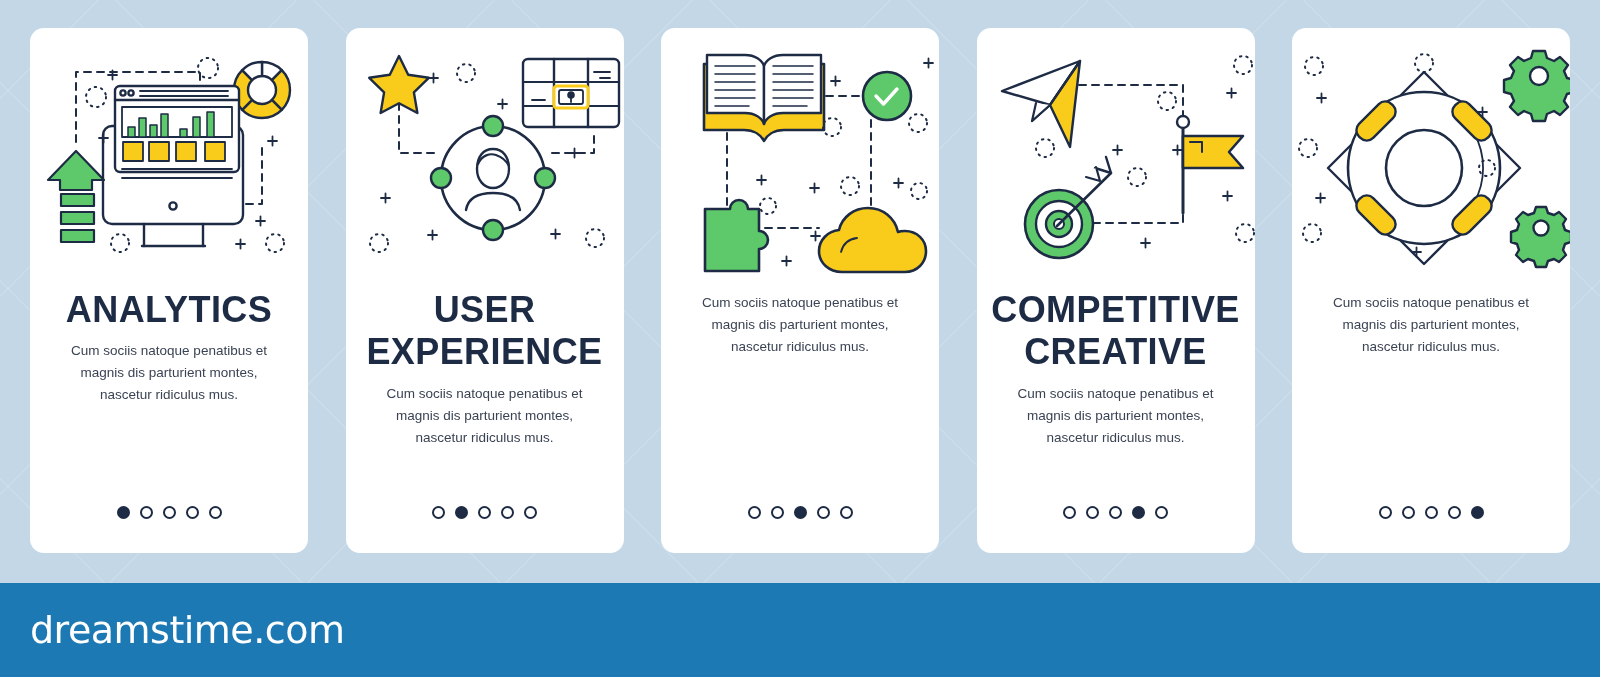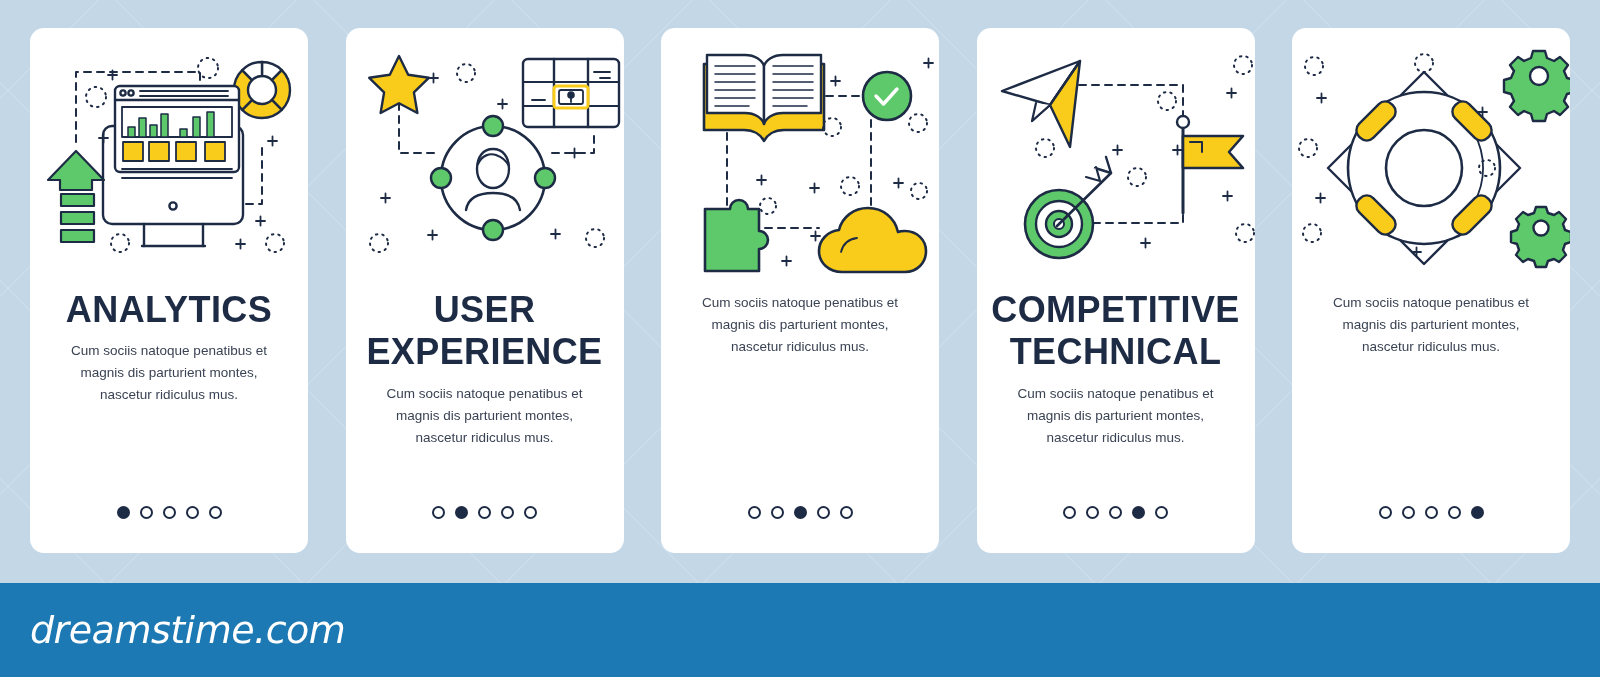--- a/index.html
+++ b/index.html
@@ -84,21 +84,20 @@
 
   #footer {
     position: absolute;
     left: 0; top: 583px;
     width: 1600px; height: 94px;
     background: #1c79b3;
     display: flex;
     align-items: center;
     justify-content: space-between;
     padding: 0 20px 0 30px;
-    font-style: italic;
   }
   #logo {
     color: #ffffff;
     font-size: 38px;
     font-weight: normal;
     letter-spacing: -0.5px;
     position: relative;
     font-family: "DejaVu Sans", sans-serif;
   }
   #credit {
@@ -336,21 +335,21 @@
 
           <g stroke="#1d2b45" stroke-width="2" stroke-dasharray="1.5 5" fill="none">
             <circle cx="190" cy="73" r="9"></circle>
             <circle cx="266" cy="37" r="9"></circle>
             <circle cx="68" cy="120" r="9"></circle>
             <circle cx="160" cy="149" r="9"></circle>
             <circle cx="268" cy="205" r="9"></circle>
           </g>
         </svg>
       </div>
-      <div class="card-title">COMPETITIVE TECHNICAL</div>
+      <div class="card-title">COMPETITIVE CREATIVE</div>
       <div class="card-body">Cum sociis natoque penatibus et magnis dis parturient montes, nascetur ridiculus mus.</div>
       <div class="dots">
         <span class="dot"></span>
         <span class="dot"></span>
         <span class="dot"></span>
         <span class="dot active"></span>
         <span class="dot"></span>
       </div>
     </div>
 

